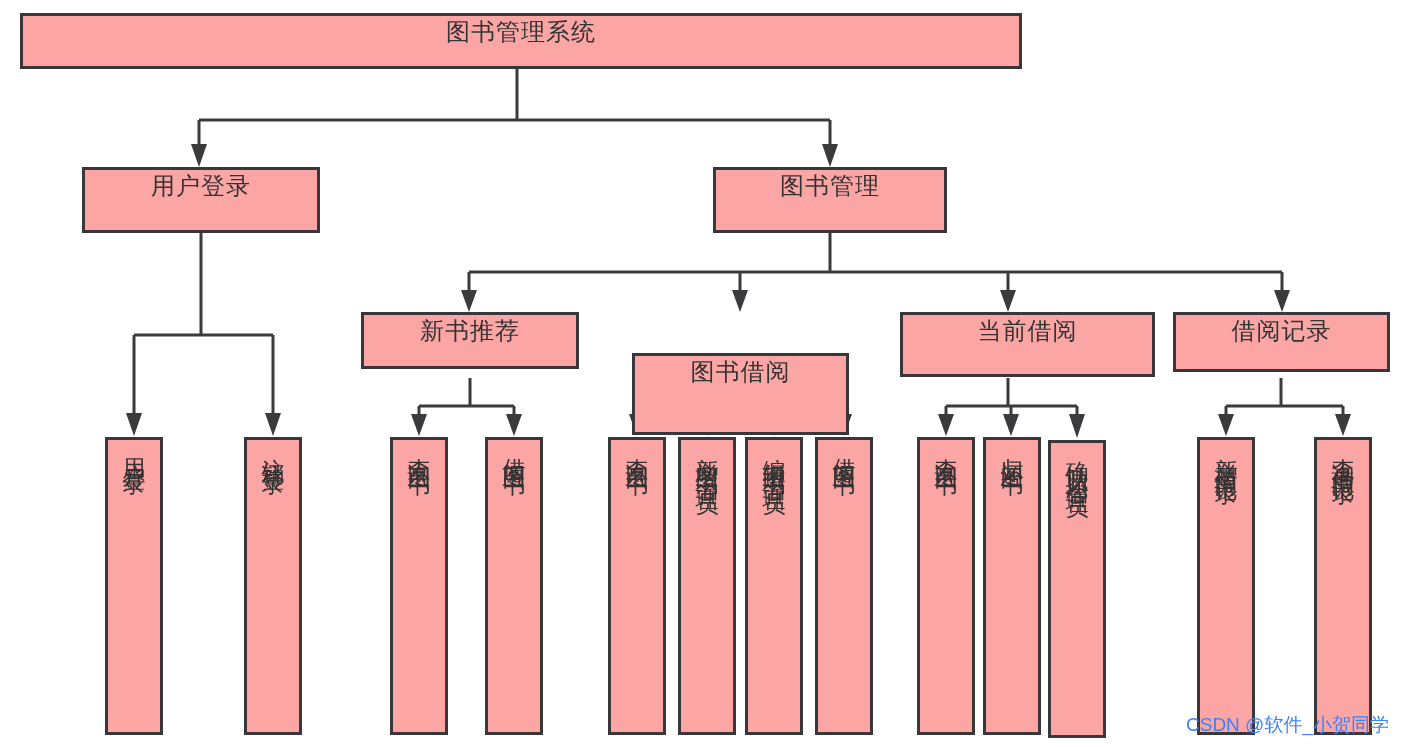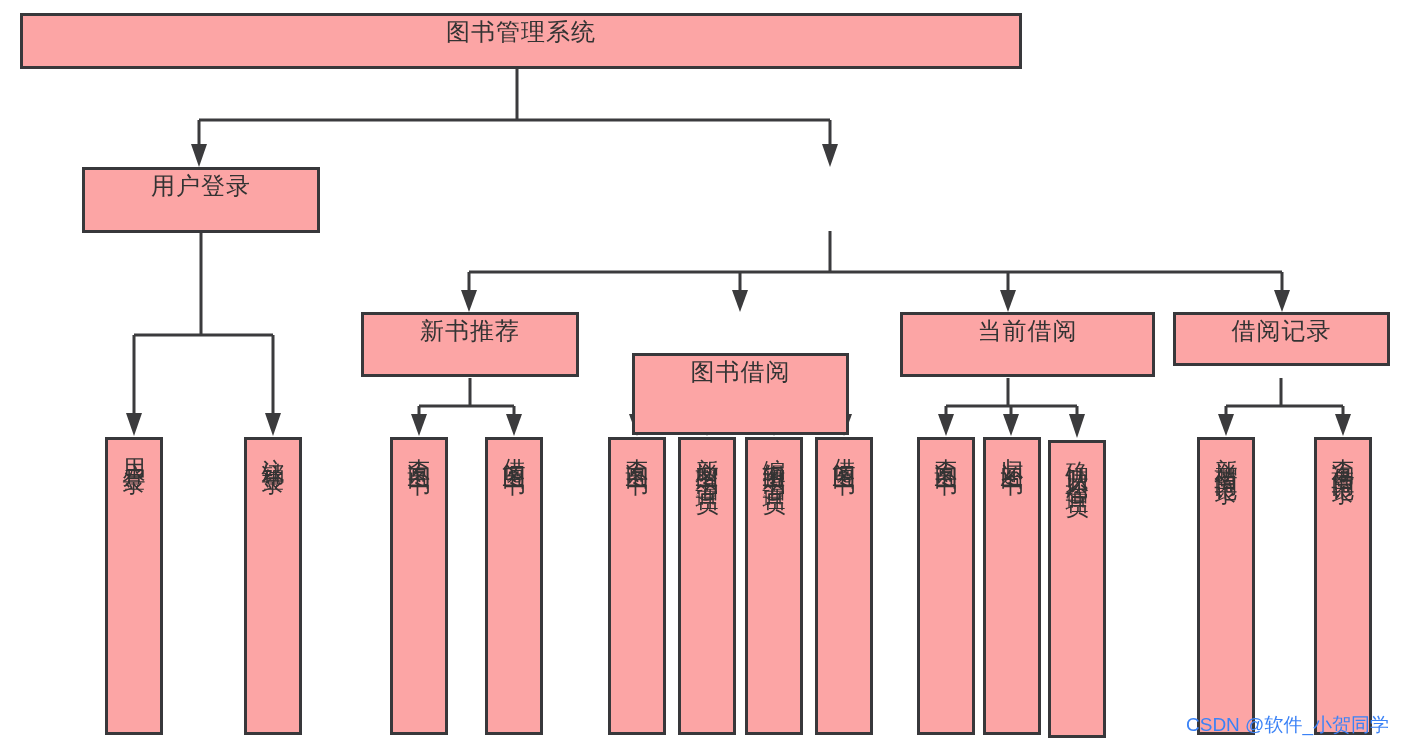--- a/index.html
+++ b/index.html
@@ -106,31 +106,34 @@
     </g>
   </svg>
 
   <div class="node h-node" style="left:20px; top:13px; width:1002px; height:56px;">
     <span>图书管理系统</span>
   </div>
 
   <div class="node h-node" style="left:82px; top:167px; width:238px; height:66px;">
     <span>用户登录</span>
   </div>
+  <div class="node h-node" style="left:713px; top:167px; width:234px; height:66px;">
+    <span>图书管理</span>
+  </div>
 
-  <div class="node h-node" style="left:361px; top:312px; width:218px; height:65px;">
+  <div class="node h-node" style="left:361px; top:312px; width:218px; height:57px;">
     <span>新书推荐</span>
   </div>
   <div class="node h-node" style="left:632px; top:312px; width:217px; height:82px;margin-top:41px;">
     <span>图书借阅</span>
   </div>
   <div class="node h-node" style="left:900px; top:312px; width:255px; height:65px;">
     <span>当前借阅</span>
   </div>
-  <div class="node h-node" style="left:1173px; top:312px; width:217px; height:54px;">
+  <div class="node h-node" style="left:1173px; top:312px; width:217px; height:60px;">
     <span>借阅记录</span>
   </div>
 
   <div class="node v-node" style="left:105px;">
     <span>用户登录</span>
   </div>
   <div class="node v-node" style="left:244px;">
     <span>注销登录</span>
   </div>
 

